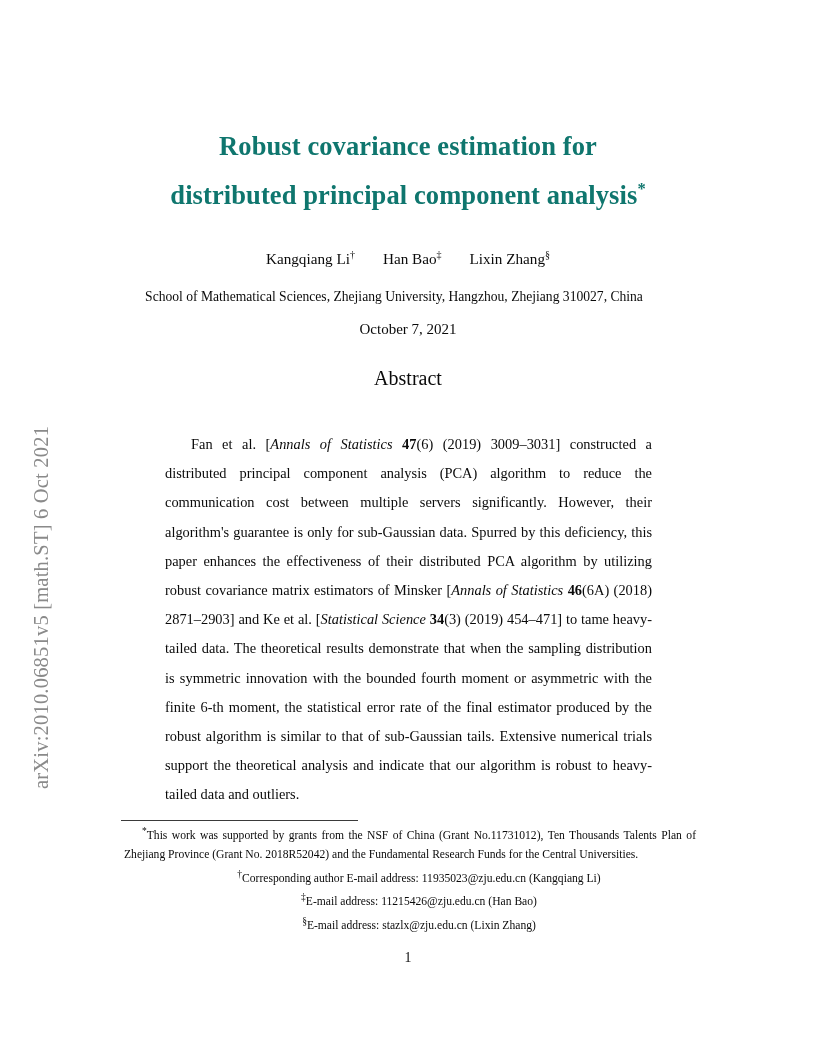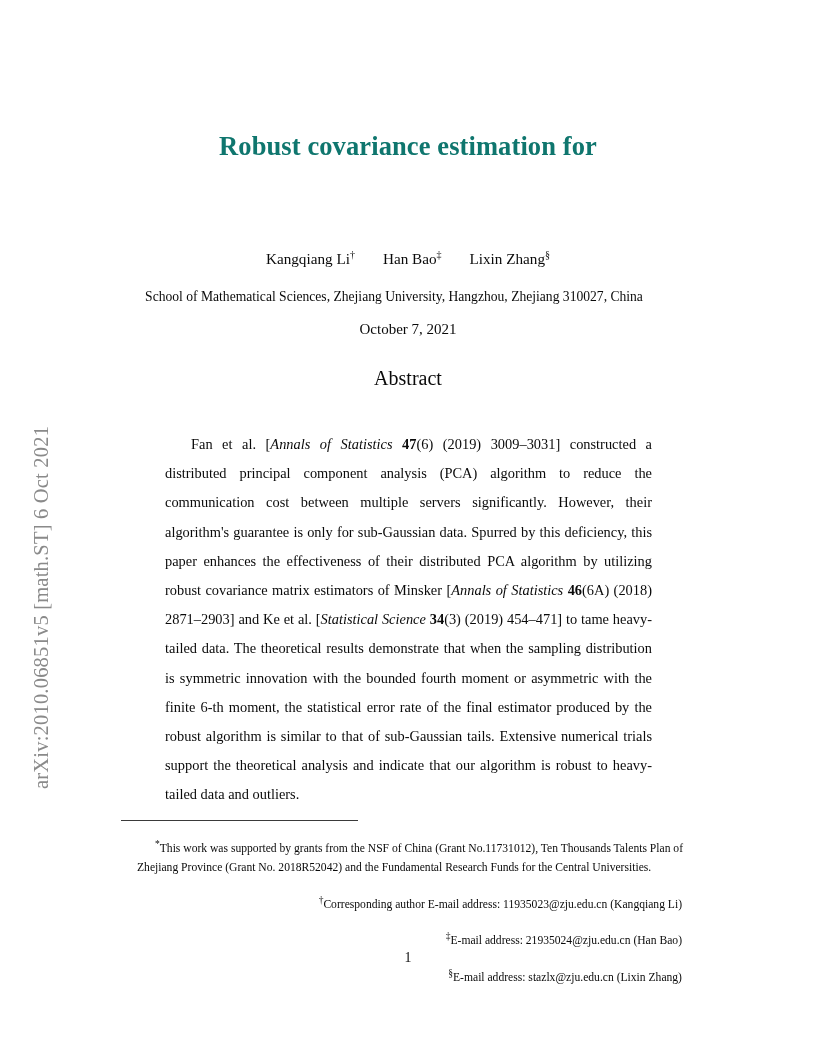--- a/index.html
+++ b/index.html
@@ -136,28 +136,28 @@
   .footnotes {
     position: absolute;
     left: 121px;
     top: 823px;
     width: 578px;
     font-size: 11.6px;
     line-height: 19.4px;
     text-align: justify;
   }
   .footnotes .fn-grant {
-    margin: 16px;
+    margin: 3px;
     text-indent: 18px;
     text-align: justify;
   }
   .footnotes .fn-mail {
-    margin: 17px;
+    margin: 4px;
     text-indent: 18px;
-    text-align: right;
+    text-align: center;
     white-space: nowrap;
   }
   .footnotes sup {
     font-size: 0.82em;
     vertical-align: super;
     line-height: 0;
   }
 
   
   .page-number {
@@ -171,39 +171,40 @@
 </style>
 </head>
 <body>
 
 <div class="page">
 
   <div class="arxiv-stamp">arXiv:2010.06851v5  [math.ST]  6 Oct 2021</div>
 
   <div class="title-block">
     <div class="title-line">Robust covariance estimation for</div>
+    <div class="title-line"><span>distributed principal component analysis</span><sup>*</sup></div>
   </div>
 
   <div class="authors"><span class="author"><span>Kangqiang Li</span><sup>†</sup></span><span class="sep"></span><span class="author"><span>Han Bao</span><sup>‡</sup></span><span class="sep"></span><span class="author"><span>Lixin Zhang</span><sup>§</sup></span>
   </div>
 
   <div class="affiliation">School of Mathematical Sciences, Zhejiang University, Hangzhou, Zhejiang 310027, China</div>
 
   <div class="pubdate">October 7, 2021</div>
 
   <div class="abstract-heading">Abstract</div>
 
   <div class="abstract-body">
     <p><span>Fan et al. [</span><span class="it">Annals of Statistics</span><span> </span><span class="bd">47</span><span>(6) (2019) 3009–3031] constructed a distributed principal component analysis (PCA) algorithm to reduce the communication cost between multiple servers significantly. However, their algorithm's guarantee is only for sub-Gaussian data. Spurred by this deficiency, this paper enhances the effectiveness of their distributed PCA algorithm by utilizing robust covariance matrix estimators of Minsker [</span><span class="it">Annals of Statistics</span><span> </span><span class="bd">46</span><span>(6A) (2018) 2871–2903] and Ke et al. [</span><span class="it">Statistical Science</span><span> </span><span class="bd">34</span><span>(3) (2019) 454–471] to tame heavy-tailed data. The theoretical results demonstrate that when the sampling distribution is symmetric innovation with the bounded fourth moment or asymmetric with the finite 6-th moment, the statistical error rate of the final estimator produced by the robust algorithm is similar to that of sub-Gaussian tails. Extensive numerical trials support the theoretical analysis and indicate that our algorithm is robust to heavy-tailed data and outliers.</span></p>
   </div>
 
   <div class="footnote-rule"></div>
 
   <div class="footnotes">
     <p class="fn-grant"><sup>*</sup><span>This work was supported by grants from the NSF of China (Grant No.11731012), Ten Thousands Talents Plan of Zhejiang Province (Grant No. 2018R52042) and the Fundamental Research Funds for the Central Universities.</span></p>
     <p class="fn-mail"><sup>†</sup><span>Corresponding author E-mail address: 11935023@zju.edu.cn (Kangqiang Li)</span></p>
-    <p class="fn-mail"><sup>‡</sup><span>E-mail address: 21935024@zju.edu.cn (Han Bao)</span></p>
+    <p class="fn-mail"><sup>‡</sup><span>E-mail address: 11215426@zju.edu.cn (Han Bao)</span></p>
     <p class="fn-mail"><sup>§</sup><span>E-mail address: stazlx@zju.edu.cn (Lixin Zhang)</span></p>
   </div>
 
   <div class="page-number">1</div>
 
 </div>
 
 </body></html>

